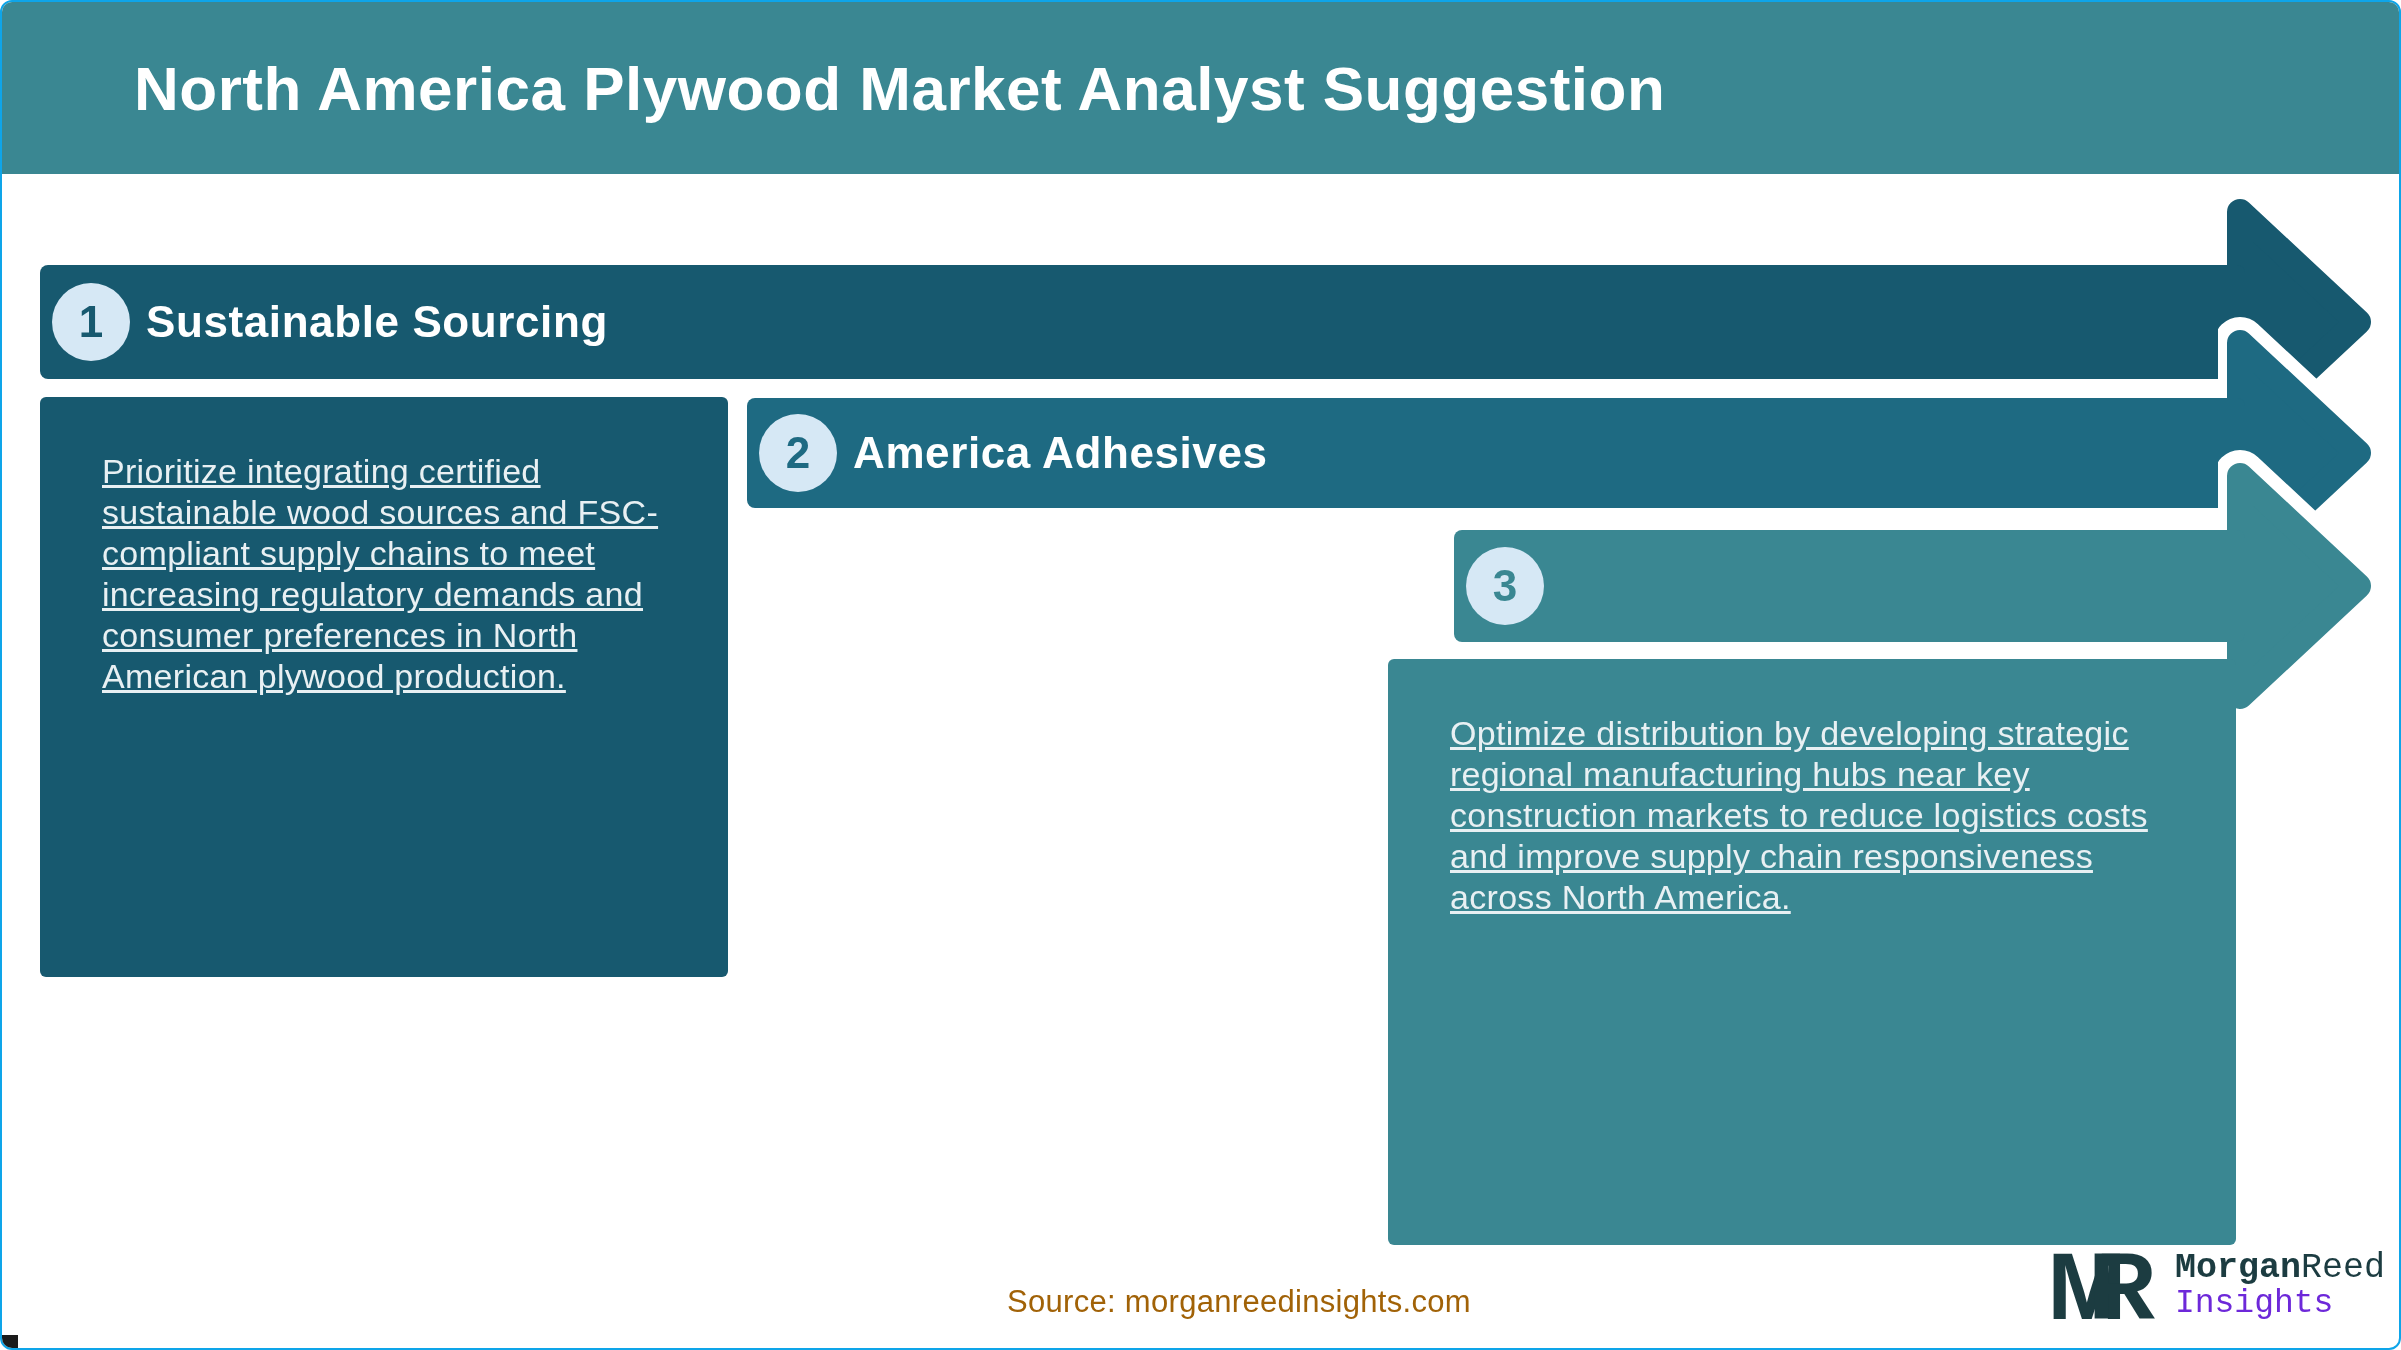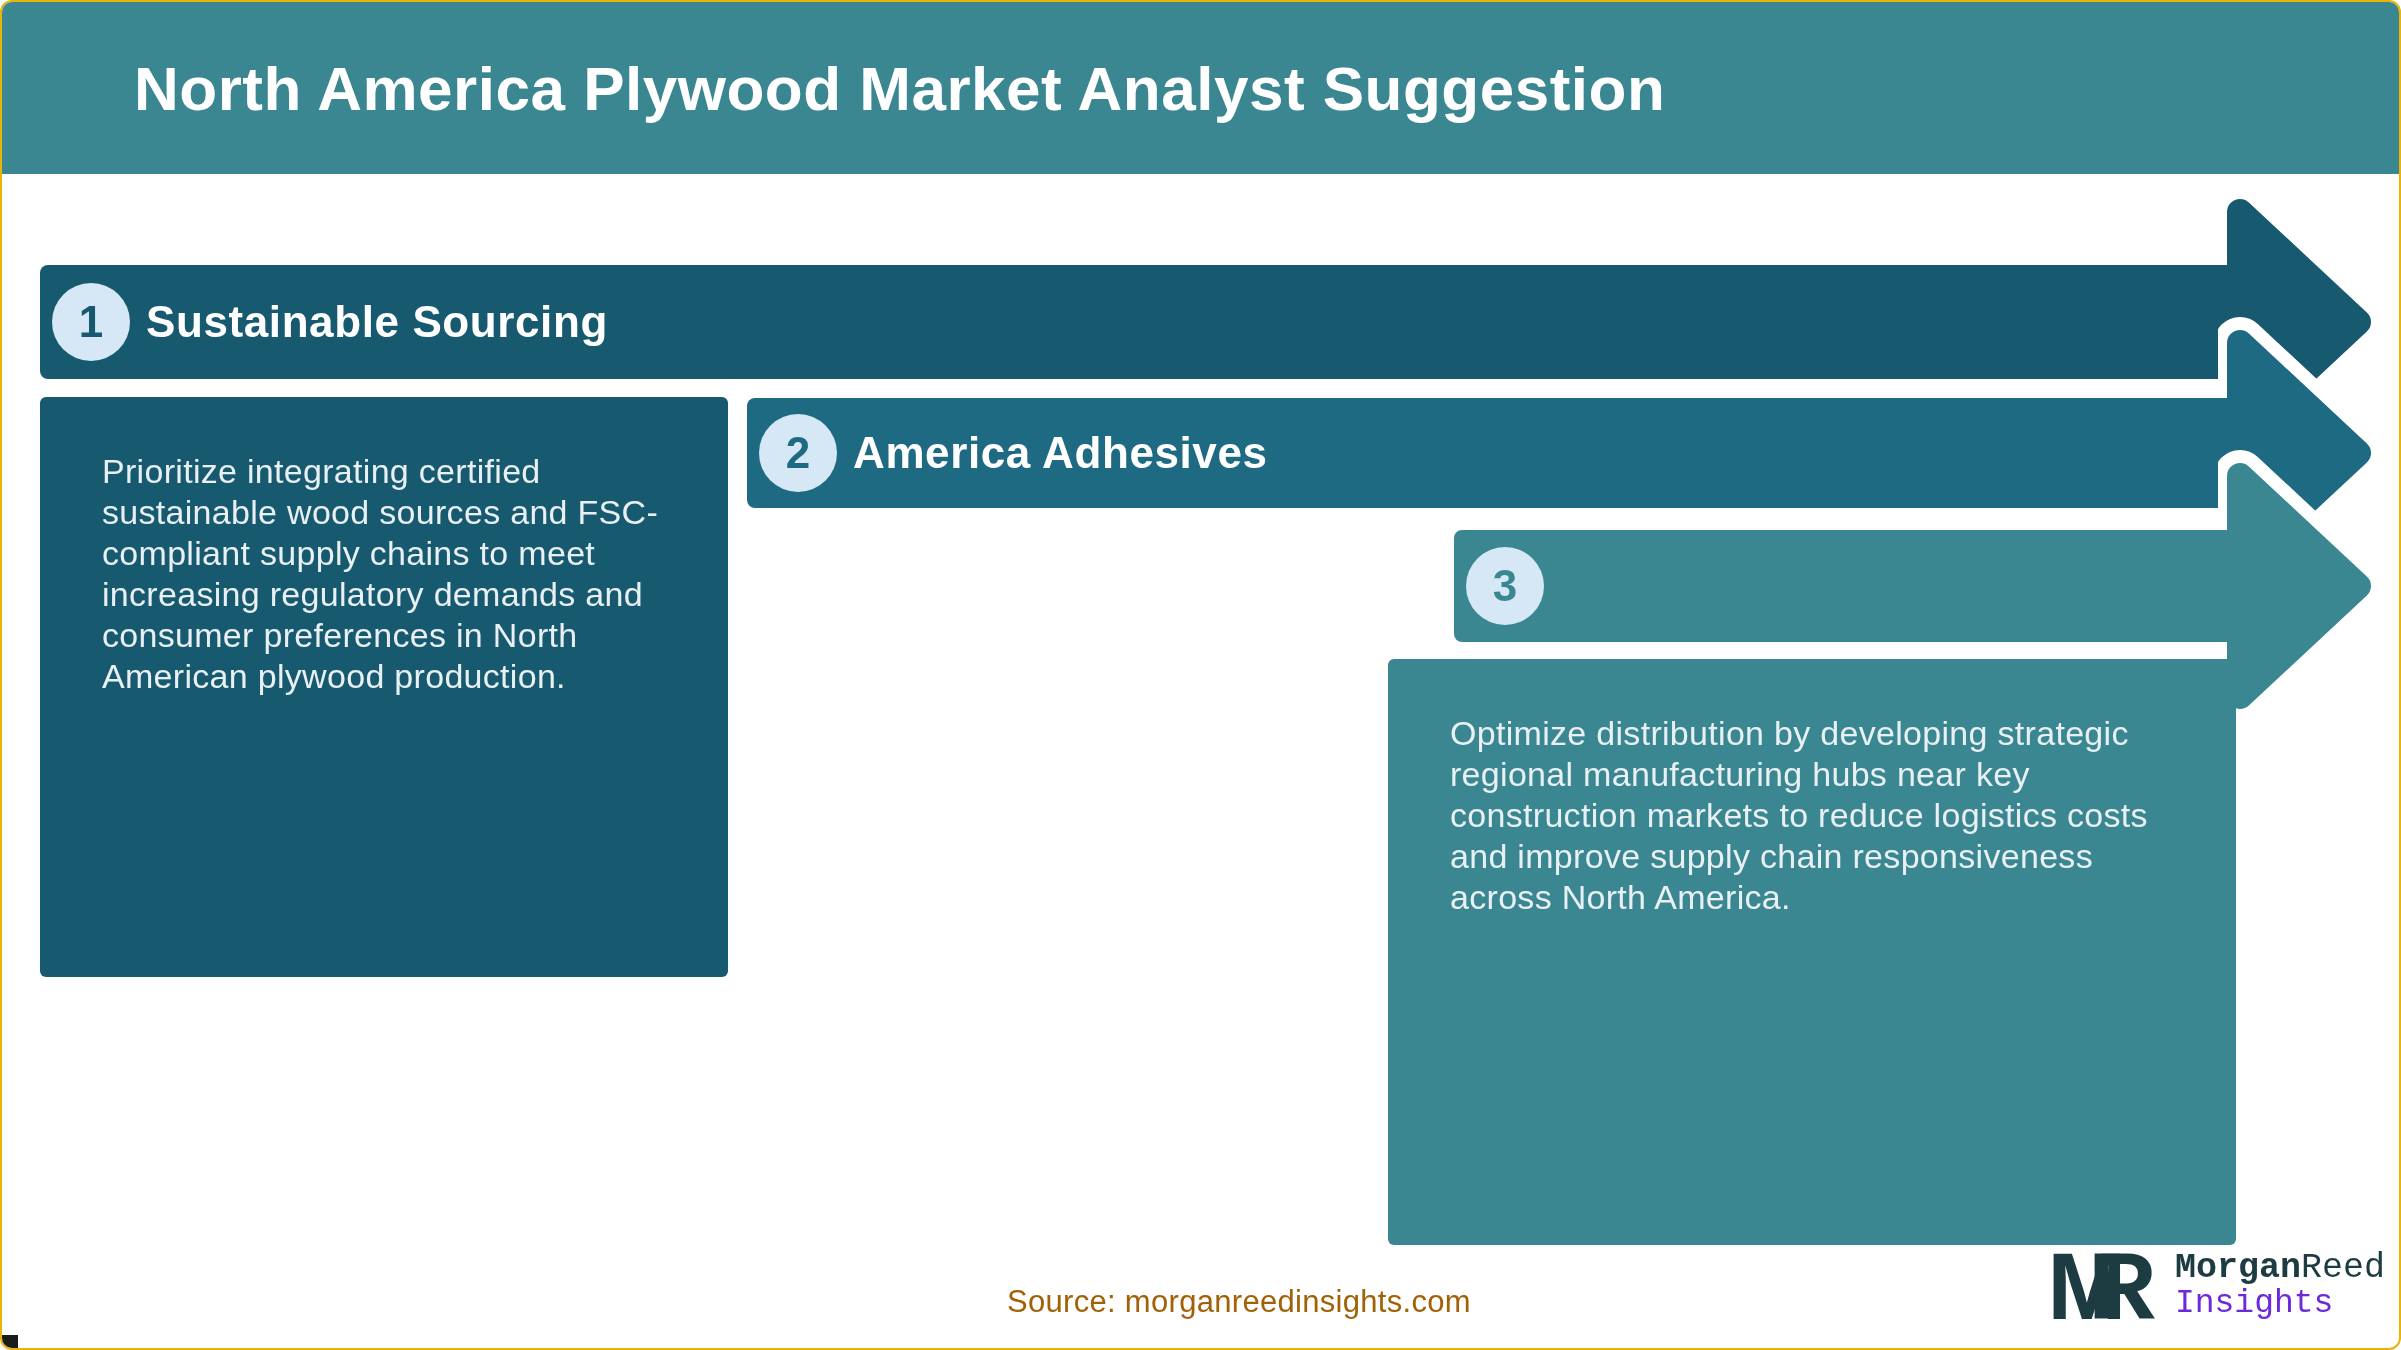--- a/index.html
+++ b/index.html
@@ -1,18 +1,18 @@
 <!DOCTYPE html>
 <html><head>
 <meta charset="utf-8">
 <style>
   html,body{margin:0;padding:0;background:#ffffff;}
   .page{
     position:relative;width:2401px;height:1350px;box-sizing:border-box;
-    background:#ffffff;border:2px solid #eab308;border-radius:12px;overflow:hidden;
+    background:#ffffff;border:2px solid #0ea5e9;border-radius:12px;overflow:hidden;
     font-family:"Liberation Sans",sans-serif;
   }
   
   .header{position:absolute;left:0;top:0;width:2401px;height:172px;background:#3a8792;display:flex;align-items:center;}
   .page-title{color:#ffffff;font-size:62px;font-weight:700;margin-left:132px;letter-spacing:0.5px;}
 
   
   .band{position:absolute;display:flex;align-items:center;border-radius:8px;}
   .band1{left:38px;top:263px;width:2205px;height:114px;background:#17596f;}
   .band2{left:745px;top:396px;width:1498px;height:110px;background:#1e6a82;}
@@ -34,20 +34,21 @@
   .af1{fill:#17596f;stroke:#17596f;}
   .af2{fill:#1e6a82;stroke:#1e6a82;}
   .af3{fill:#3a8792;stroke:#3a8792;}
   .af1,.af2,.af3{stroke-width:26;stroke-linejoin:round;}
 
   
   .box{
     position:absolute;border-radius:6px;box-sizing:border-box;
     color:#e8f0f3;font-size:34px;line-height:41px;letter-spacing:0.3px;
     padding:54px 34px 0 62px;
+    text-decoration:underline;
   }
   .box1{left:38px;top:395px;width:688px;height:580px;background:#17596f;}
   .box2{left:745px;top:530px;width:700px;height:580px;background:#1e6a82;}
   .box3{left:1386px;top:657px;width:848px;height:586px;background:#3a8792;}
 
   
   .source{position:absolute;left:1005px;top:1282px;font-size:31px;color:#a16207;letter-spacing:0.3px;}
   .logo{position:absolute;right:14px;bottom:26px;display:flex;align-items:center;}
   .monogram{display:flex;align-items:center;color:#1c3c41;font-weight:700;font-size:95px;line-height:72px;letter-spacing:-2px;}
   .mg-r{margin-left:-36px;}

